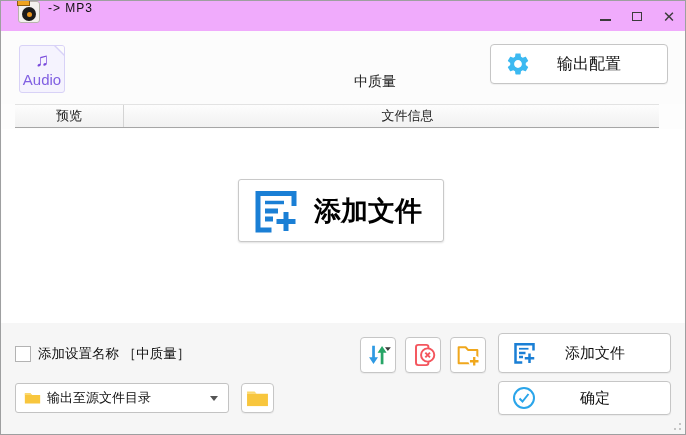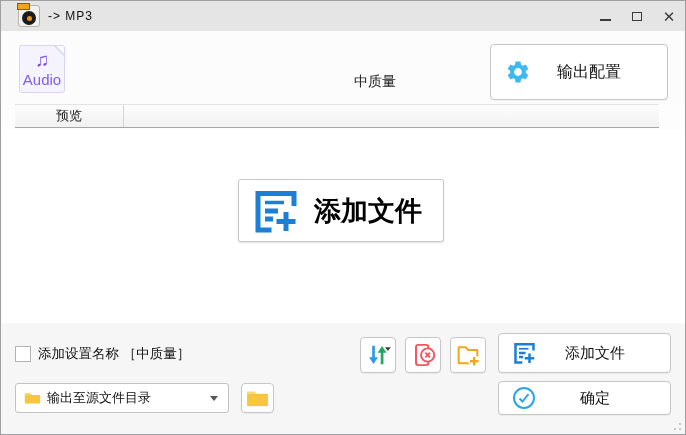--- a/index.html
+++ b/index.html
@@ -3,22 +3,22 @@
 <meta charset="utf-8">
 <style>
   * { margin:0; padding:0; box-sizing:border-box; }
   html,body { width:686px; height:435px; }
   body { font-family:"Liberation Sans","DejaVu Sans",sans-serif; background:#fff; }
 
   .window { position:relative; width:686px; height:435px; background:#fdfdfd;
             border:1px solid #9e9fa0; overflow:hidden; }
 
   
-  .titlebar { position:absolute; top:0; left:0; right:0; height:30px; background:#e5e5e5;
-              display:flex; align-items:center; }
+  .titlebar { position:absolute; top:0; left:0; right:0; height:30px; background:#f0abfc;
+              display:flex; align-items:flex-start; }
   .app-icon { position:relative; width:22px; height:22px; margin-left:17px;
               background:#f3f1ee; border:1px solid #b7b3ad; border-radius:3px; }
   .app-icon .disc { position:absolute; left:3px; top:5px; width:14px; height:14px;
                     border-radius:50%; background:#1b1b1b; }
   .app-icon .disc::after { content:""; position:absolute; left:4.5px; top:4.5px; width:5px;
                     height:5px; border-radius:50%; background:#e8951d; }
   .app-icon .tag { position:absolute; left:-2px; top:-3px; width:13px; height:7px;
                    background:#f0a31f; border:1px solid #8a5a12; }
   .title-text { margin-left:8px; font-size:12px; color:#111; letter-spacing:1px; }
   .win-controls { margin-left:auto; display:flex; height:100%; }
@@ -35,21 +35,21 @@
                 background:#f5f3fe; border:1px solid #d8d2f7; border-radius:3px;
                 display:flex; flex-direction:column; align-items:center; overflow:hidden; }
   .audio-file .fold { position:absolute; top:-1px; right:-1px; width:0; height:0;
                 border-left:10px solid transparent; border-top:10px solid #fcfcfc;
                 filter:drop-shadow(-1px 1px 0 #d8d2f7); }
   .audio-note { font-size:19px; color:#7a4bdc; margin-top:4px; line-height:1.1; }
   .audio-label { font-size:15px; color:#8160e2; margin-top:1px; }
   .quality { flex:1; text-align:center; font-size:14px; color:#222;margin-top:28px; }
   .btn { background:#fff; border:1px solid #c6c6c6; border-radius:4px; cursor:pointer;
          display:flex; align-items:center; box-shadow:0 1px 1px rgba(0,0,0,0.05); }
-  .output-config { position:absolute; right:17px; top:13px; width:178px; height:56px; }
+  .output-config { position:absolute; right:17px; top:13px; width:178px; height:40px; }
   .output-config .gear { margin-left:14px; display:flex; }
   .output-config .lbl { flex:1; text-align:center; font-size:16px; color:#111;
                         margin-right:20px; }
 
   
   .table-header { position:absolute; top:103px; left:14px; width:644px; height:24px;
                   background:linear-gradient(#fdfdfd,#f1f1f1); border-top:1px solid #e3e3e3;
                   border-bottom:1px solid #a6a6a6; display:flex;gap:32px; }
   .th { display:flex; align-items:center; justify-content:center; font-size:13px; color:#222;
         cursor:pointer; }
@@ -139,20 +139,21 @@
         <svg width="26" height="26" viewBox="0 0 24 24">
             <path fill="#3cb9f1" d="M19.14,12.94c0.04-0.3,0.06-0.61,0.06-0.94c0-0.32-0.02-0.64-0.07-0.94l2.03-1.58c0.18-0.14,0.23-0.41,0.12-0.61l-1.92-3.32c-0.12-0.22-0.37-0.29-0.59-0.22l-2.39,0.96c-0.5-0.38-1.03-0.7-1.62-0.94L14.4,2.81c-0.04-0.24-0.24-0.41-0.48-0.41h-3.84c-0.24,0-0.43,0.17-0.47,0.41L9.25,5.35C8.66,5.59,8.12,5.92,7.63,6.29L5.24,5.33c-0.22-0.08-0.47,0-0.59,0.22L2.74,8.87C2.62,9.08,2.66,9.34,2.86,9.48l2.03,1.58C4.84,11.36,4.8,11.69,4.8,12s0.02,0.64,0.07,0.94l-2.03,1.58c-0.18,0.14-0.23,0.41-0.12,0.61l1.92,3.32c0.12,0.22,0.37,0.29,0.59,0.22l2.39-0.96c0.5,0.38,1.03,0.7,1.62,0.94l0.36,2.54c0.05,0.24,0.24,0.41,0.48,0.41h3.84c0.24,0,0.44-0.17,0.47-0.41l0.36-2.54c0.59-0.24,1.13-0.56,1.62-0.94l2.39,0.96c0.22,0.08,0.47,0,0.59-0.22l1.92-3.32c0.12-0.22,0.07-0.47-0.12-0.61L19.14,12.94z M12,15.6c-1.98,0-3.6-1.62-3.6-3.6s1.62-3.6,3.6-3.6s3.6,1.62,3.6,3.6S13.98,15.6,12,15.6z"></path>
           </svg>
       </span>
       <span class="lbl">输出配置</span>
     </div>
   </div>
 
   <div class="table-header">
     <div class="th th-preview">预览</div>
+    <div class="th th-info">文件信息</div>
   </div>
 
   <div class="table-body">
     <div class="big-add">
       <svg width="48" height="48" viewBox="0 0 48 48" fill="none" stroke="#1a7fd5">
         <path d="M43 19 V6.5 H7 V43 h13.5" stroke-width="5"></path>
         <path d="M14 15.5 h19" stroke-width="3.5"></path>
         <path d="M14 24 h13" stroke-width="5"></path>
         <path d="M14 32 h8" stroke-width="5"></path>
         <path d="M35 25 v19 M25.5 34.5 h19" stroke-width="5"></path>

